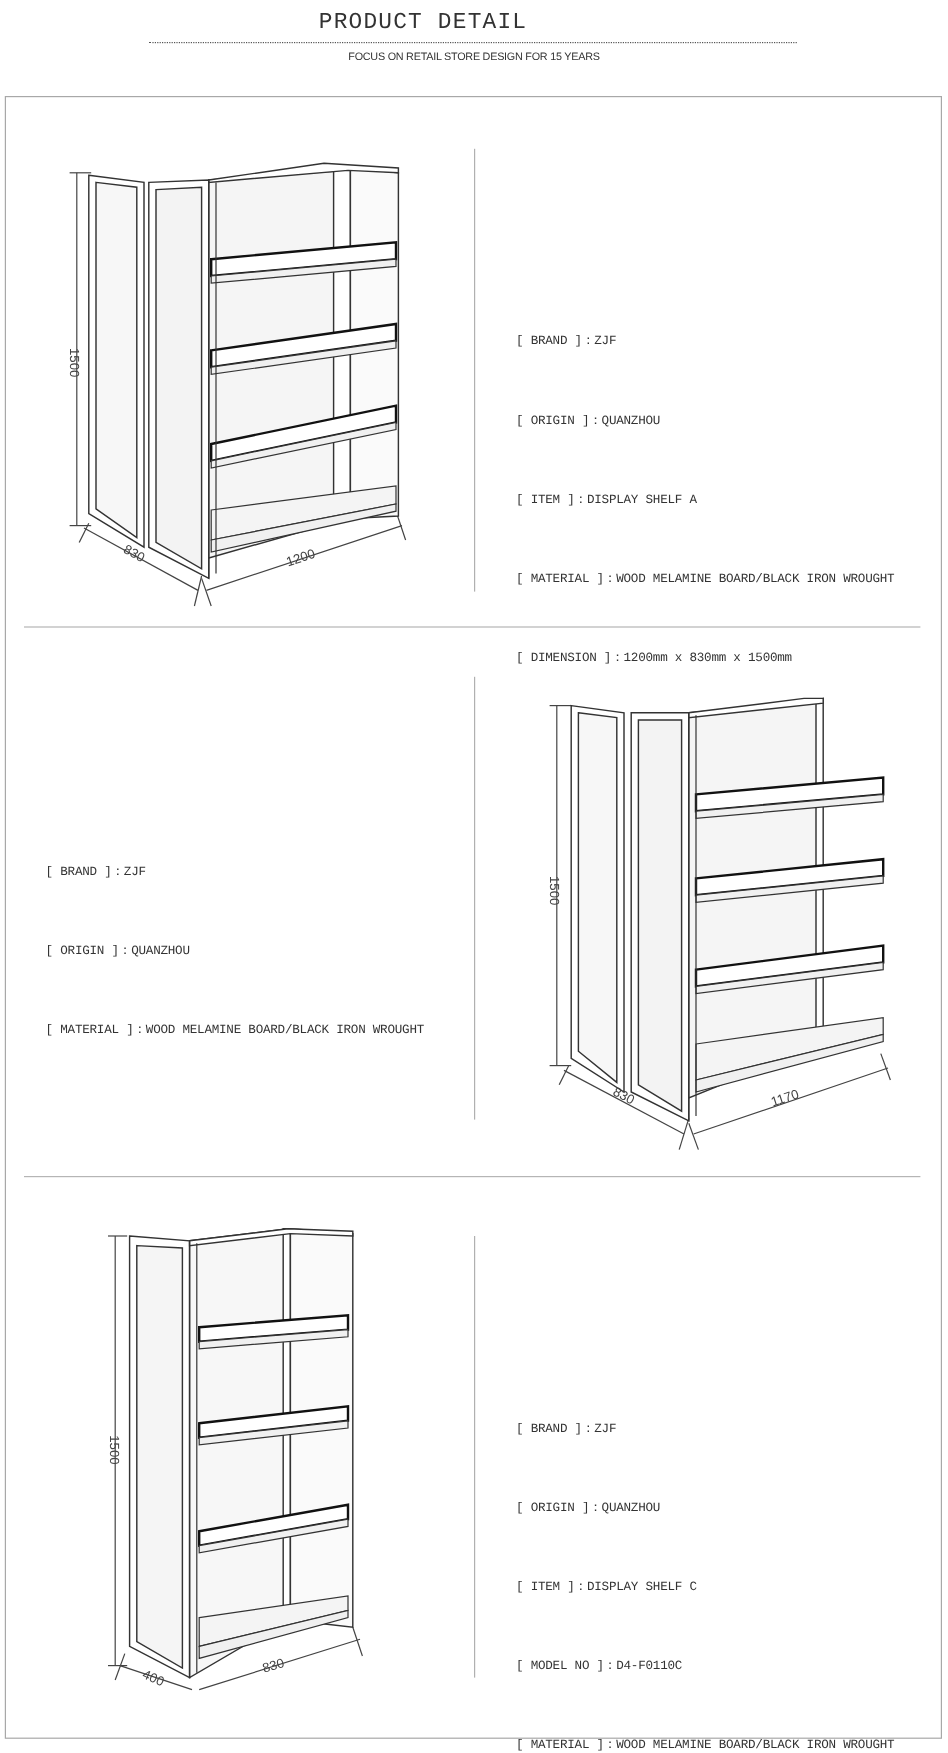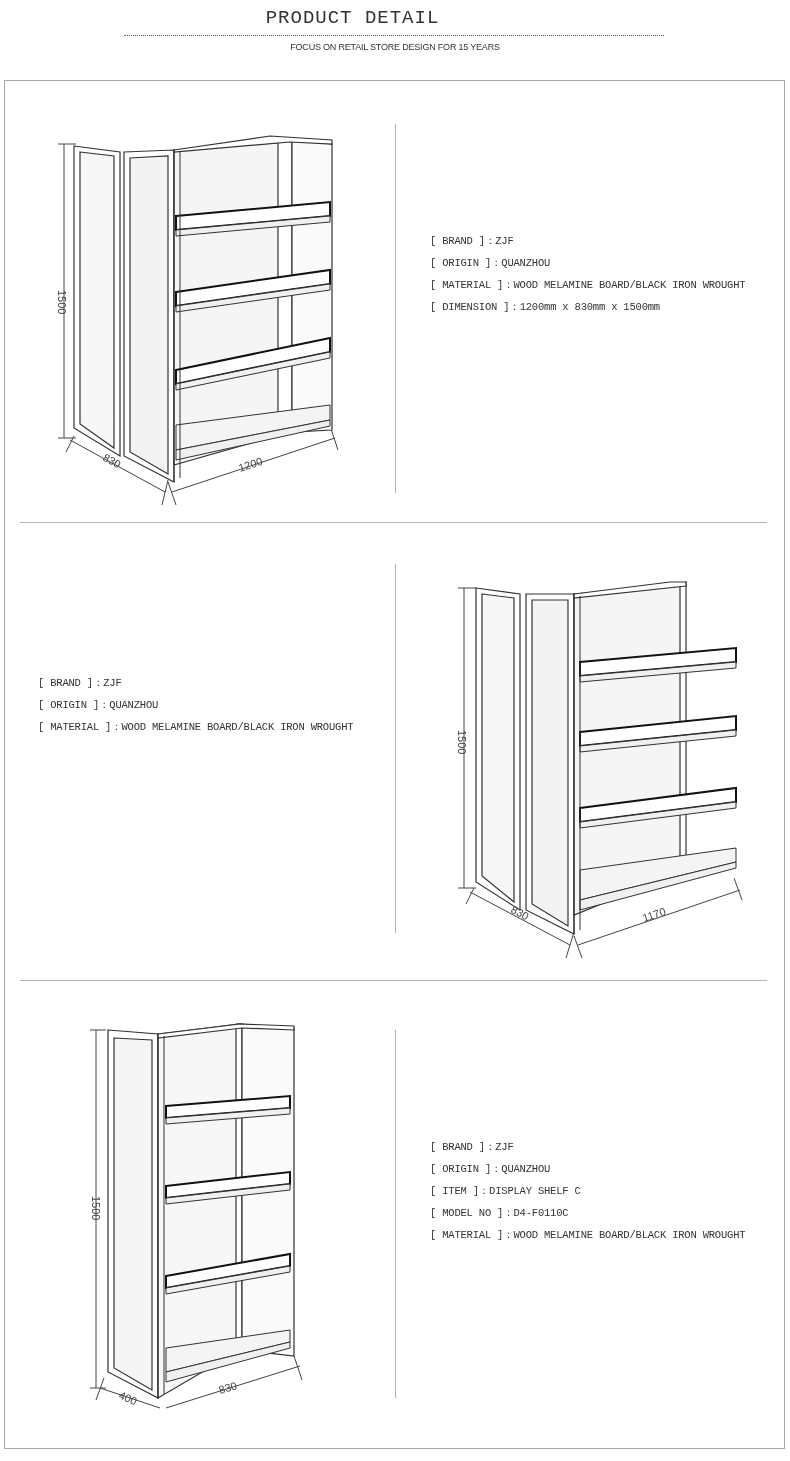--- a/index.html
+++ b/index.html
@@ -4,21 +4,21 @@
 <style>
   html,body{margin:0;padding:0;background:#fff;}
   body{width:790px;height:1461px;position:relative;overflow:hidden;font-family:"Liberation Serif",serif;color:#333;}
   .header-title{position:absolute;left:0;width:705px;top:7px;text-align:center;font-family:"Liberation Mono",monospace;font-size:19px;letter-spacing:1px;color:#333;}
   .header-dots{position:absolute;left:124px;width:540px;top:35px;border-top:1px dotted #555;}
   .header-sub{position:absolute;left:0;width:790px;top:42px;text-align:center;font-family:"Liberation Sans",sans-serif;font-size:9px;color:#333;letter-spacing:-0.2px;}
   .frame{position:absolute;left:4px;top:80px;width:781px;height:1369px;border:1px solid #a8a8a8;box-sizing:border-box;}
   .hdiv{position:absolute;height:1px;background:#b5b5b5;}
   .vdiv{position:absolute;width:1px;background:#b0b0b0;}
   .specs{position:absolute;font-family:"Liberation Mono",monospace;font-size:10.5px;color:#333;letter-spacing:-0.2px;}
-  .spec-row{height:22px;line-height:22px;white-space:nowrap;}
+  .spec-row{height:22px;line-height:22px;white-space:nowrap;margin-top:44px;}
   .drawing{position:absolute;}
   .drawing svg{display:block;}
   .dimtxt{font-family:"Liberation Sans",sans-serif;font-size:11px;fill:#444;}
 </style>
 </head>
 <body>
 
 <div class="header-title">PRODUCT DETAIL</div>
 <div class="header-dots"></div>
 <div class="header-sub">FOCUS ON RETAIL STORE DESIGN FOR 15 YEARS</div>
@@ -81,20 +81,21 @@
   </g>
   <text class="dimtxt" transform="translate(18,170) rotate(90)">1500</text>
   <text class="dimtxt" transform="translate(62,340) rotate(28)">830</text>
   <text class="dimtxt" transform="translate(200,352) rotate(-18)">1200</text>
 </svg>
 </div>
 
 <div class="specs" style="left:430px;top:230px;">
   <div class="spec-row"><span>[ BRAND ]：</span><span>ZJF</span></div>
   <div class="spec-row"><span>[ ORIGIN ]：</span><span>QUANZHOU</span></div>
+  <div class="spec-row"><span>[ ITEM ]：</span><span>DISPLAY SHELF A</span></div>
   <div class="spec-row"><span>[ MATERIAL ]：</span><span>WOOD MELAMINE BOARD/BLACK IRON WROUGHT</span></div>
   <div class="spec-row"><span>[ DIMENSION ]：</span><span>1200mm x 830mm x 1500mm</span></div>
 </div>
 
 <div class="specs" style="left:38px;top:672px;">
   <div class="spec-row"><span>[ BRAND ]：</span><span>ZJF</span></div>
   <div class="spec-row"><span>[ ORIGIN ]：</span><span>QUANZHOU</span></div>
   <div class="spec-row"><span>[ MATERIAL ]：</span><span>WOOD MELAMINE BOARD/BLACK IRON WROUGHT</span></div>
 </div>
 

